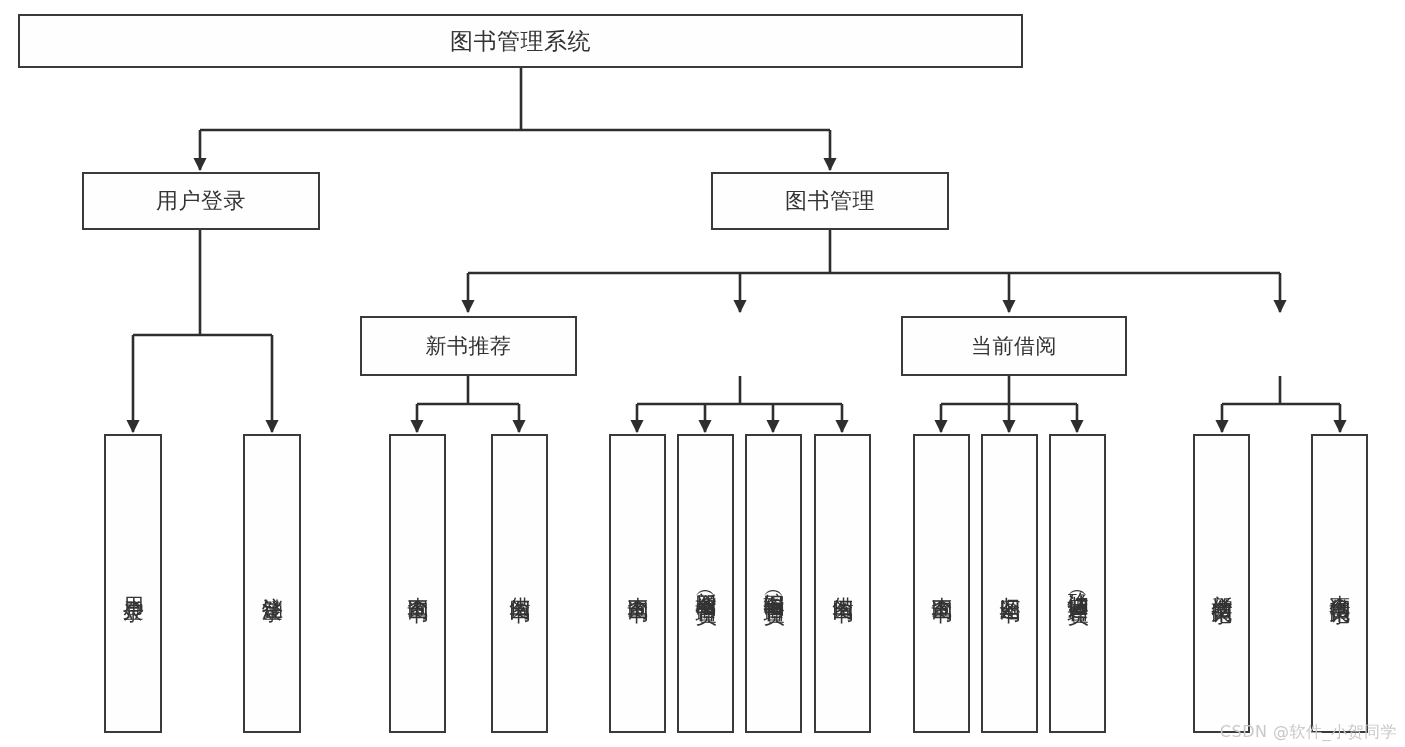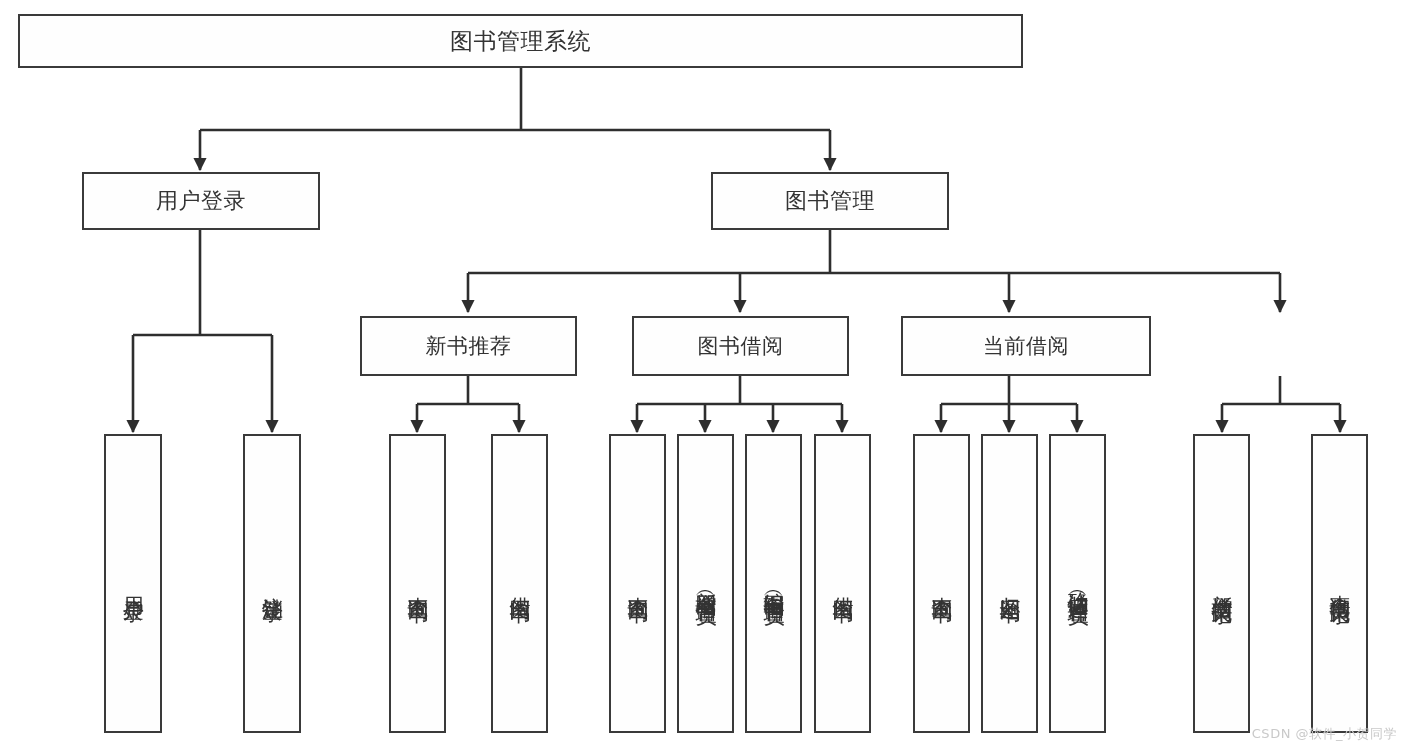--- a/index.html
+++ b/index.html
@@ -57,21 +57,21 @@
     font-size: 21px;
     line-height: 1.18;
     letter-spacing: 2px;
     white-space: nowrap;
     color: #333333;
   }
   #watermark {
     position: absolute;
     right: 8px;
     bottom: 4px;
-    font-size: 13px;
+    font-size: 16px;
     color: #c9c9c9;
     letter-spacing: 0.5px;
     white-space: nowrap;
   }
 </style>
 </head>
 <body>
 
 <div id="canvas">
 
@@ -138,25 +138,22 @@
   </div>
 
   <div class="node level2" style="left:711px; top:172px; width:238px; height:58px;text-align:center;">
     <span class="label">图书管理</span>
   </div>
 
   <div class="node level3" style="left:360px; top:316px; width:217px; height:60px;">
     <span class="label">新书推荐</span>
   </div>
 
-  <div class="node level3" style="left:632px; top:316px; width:217px; height:60px;">
-    <span class="label">图书借阅</span>
-  </div>
-
-  <div class="node level3" style="left:901px; top:316px; width:250px; height:60px;">
+
+  <div class="node level3" style="left:901px; top:316px; width:226px; height:60px;">
     <span class="label">当前借阅</span>
   </div>
 
 
   <div class="node leaf" style="left:104px; top:434px; width:58px; height:299px;">
     <span class="label">用户登录</span>
   </div>
   <div class="node leaf" style="left:243px; top:434px; width:58px; height:299px;">
     <span class="label">注销登录</span>
   </div>

